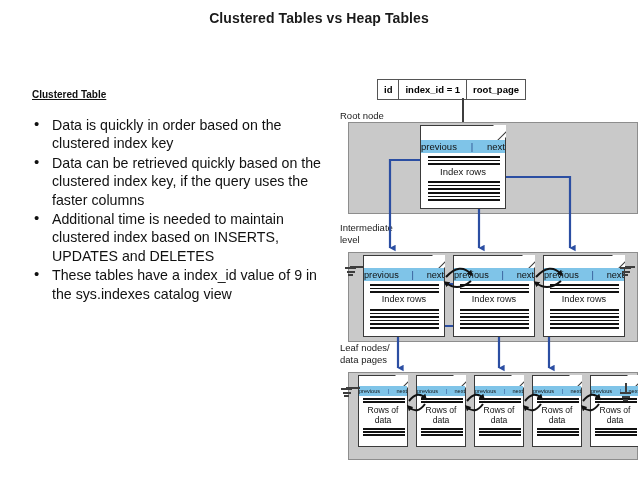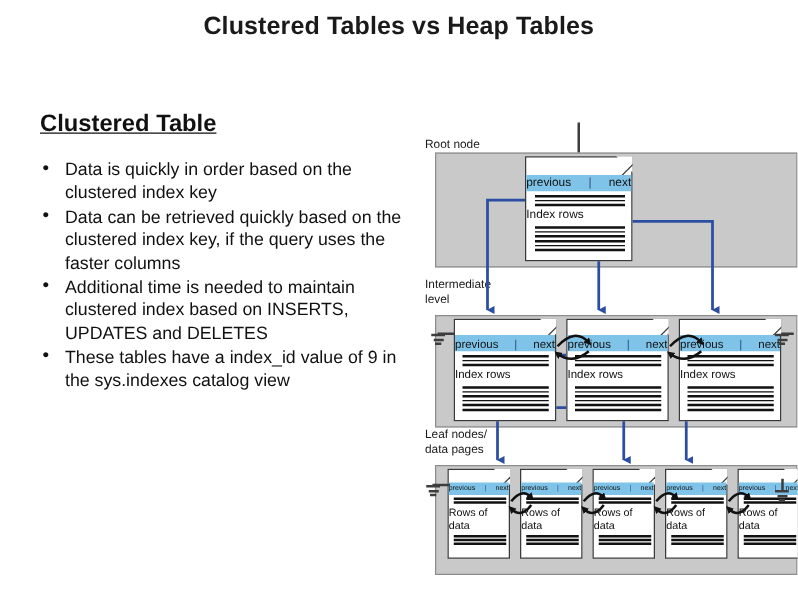--- a/index.html
+++ b/index.html
@@ -16,35 +16,35 @@
     overflow: hidden;
   }
 
   
   #slide-title {
     position: absolute;
     left: 0;
     top: 10px;
     width: 638px;
     text-align: center;
-    font-size: 20px;
+    font-size: 14px;
     font-weight: bold;
     letter-spacing: 0.1px;
     color: #1a1a1a;
   }
 
   
   #left-panel {
     position: absolute;
     left: 32px;
     top: 89px;
     width: 302px;
   }
   #left-heading {
-    font-size: 19px;
+    font-size: 10px;
     font-weight: bold;
     text-decoration: underline;
     margin-bottom: 16px;
     color: #111;
   }
   ul.bullets {
     list-style: none;
     margin: 0;
     padding: 0;
   }
@@ -184,20 +184,21 @@
   }
   .page .lines i {
     display: block;
     background: #111;
     width: 100%;
   }
   .page .body-text {
     position: absolute;
     left: 0;
     width: 100%;
+    text-align: center;
     color: #111;
     white-space: pre-line;
   }
 
   
   #page-root { left: 80px; top: 49px; width: 86px; height: 84px; }
   #page-root .hdr { top: 14px; width: 100%; height: 13px; font-size: 9.5px; }
   #page-root .lines { left: 7px; width: 72px; }
   #page-root .lines i { height: 1.6px; margin-bottom: 2.1px; }
   #page-root .ln-top { top: 30px; }
@@ -275,20 +276,25 @@
   <ul class="bullets">
     <li>Data is quickly in order based on the clustered index key</li>
     <li>Data can be retrieved quickly based on the clustered index key, if the query uses the faster columns</li>
     <li>Additional time is needed to maintain clustered index based on INSERTS, UPDATES and DELETES</li>
     <li>These tables have a index_id value of 9 in the sys.indexes catalog view</li>
   </ul>
 </div>
 
 <div id="diagram">
 
+  <div class="idx-table">
+    <div class="cell">id</div>
+    <div class="cell">index_id = 1</div>
+    <div class="cell">root_page</div>
+  </div>
   <div class="stem"></div>
 
   <div class="band-label" style="left:0px; top:34px;">Root node</div>
   <div class="band-label" style="left:0px; top:146px;">Intermediate
 level</div>
   <div class="band-label" style="left:0px; top:266px;">Leaf nodes/
 data pages</div>
 
   <div class="band" id="band-root"></div>
   <div class="band" id="band-mid"></div>

